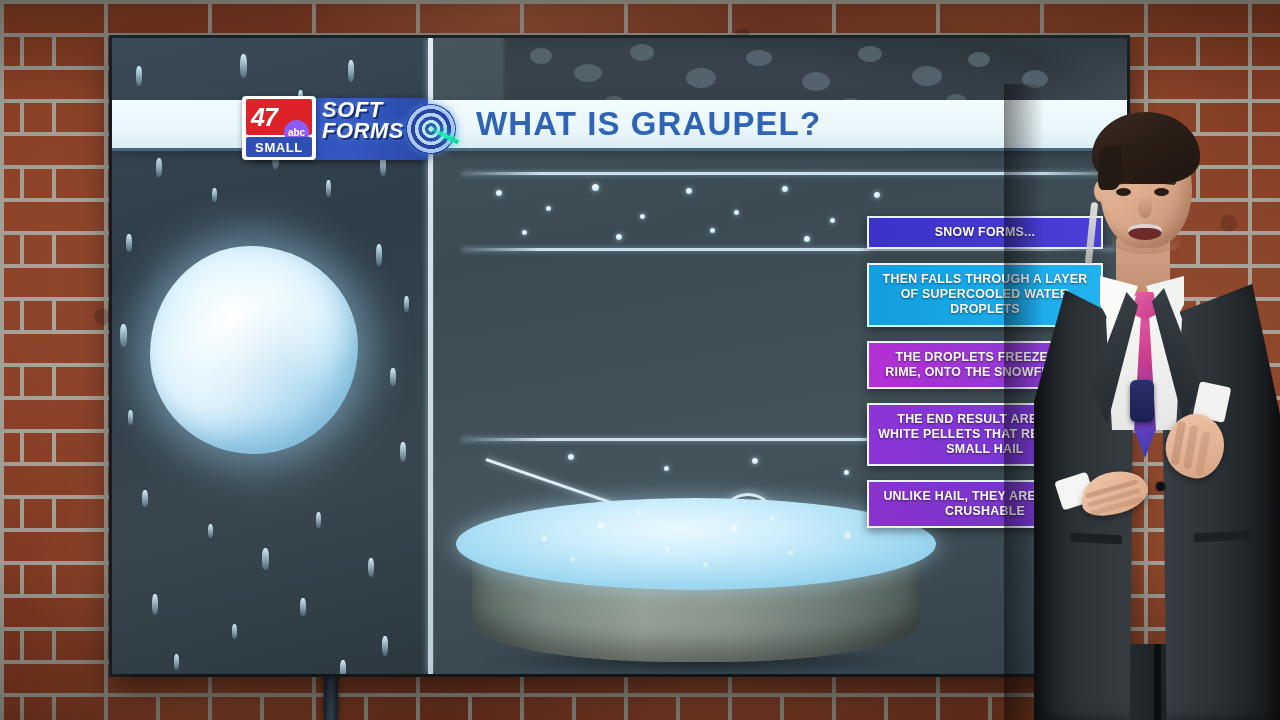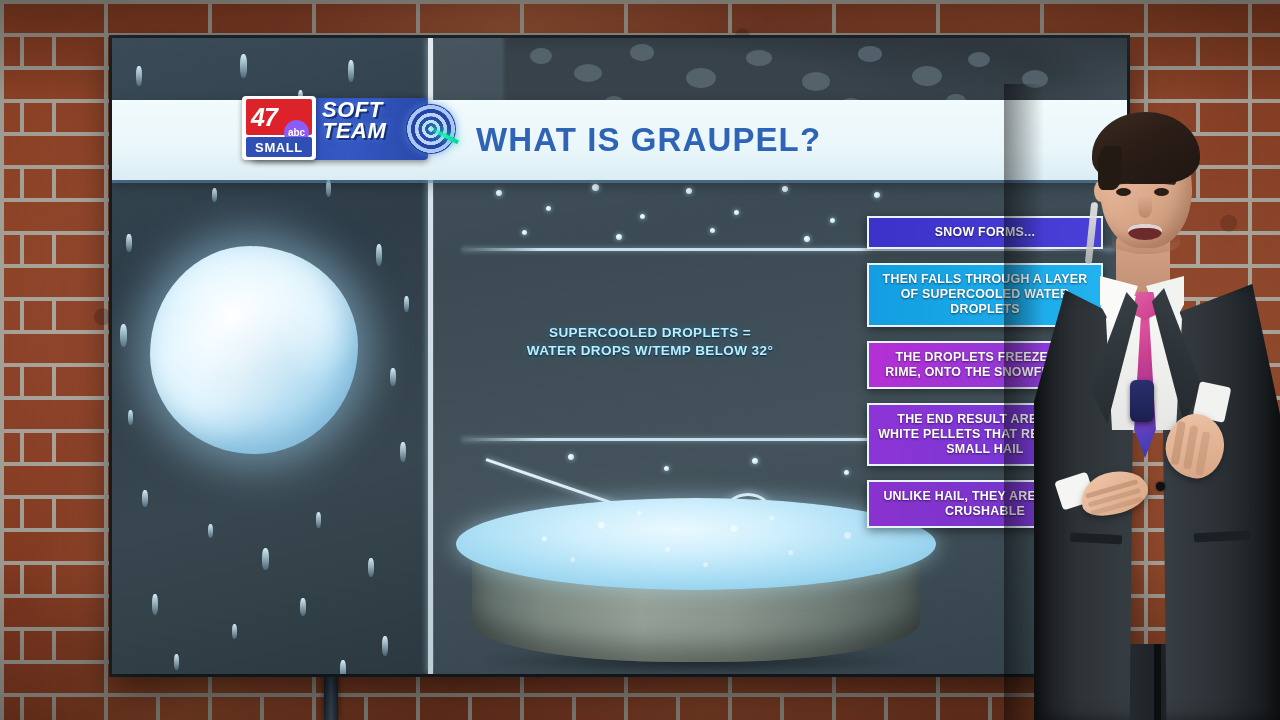--- a/index.html
+++ b/index.html
@@ -206,21 +206,21 @@
     box-shadow:inset 0 -16px 24px rgba(0,0,0,.35);
   }
   .plat-shadow{
     position:absolute; left:28px; top:150px; width:430px; height:26px;
     background:radial-gradient(ellipse at 50% 50%, rgba(0,0,0,.5) 0%, rgba(0,0,0,0) 72%);
     filter:blur(3px);
   }
 
   
   .banner{
-    position:absolute; left:0; top:62px; width:100%; height:80px;
+    position:absolute; left:0; top:62px; width:100%; height:48px;
     background:linear-gradient(to bottom,#f2fbfd 0%,#e9f6fa 62%,#dbedf4 100%);
     box-shadow:0 3px 0 rgba(93,140,180,.55), 0 6px 12px rgba(0,0,0,.28);
   }
   .banner-title{
     position:absolute; left:364px; top:50%; transform:translateY(-50%);
     color:#2f63b5; font-size:33px; font-weight:bold; letter-spacing:1.1px;
     white-space:nowrap;
   }
 
   
@@ -538,24 +538,20 @@
           <div class="drop" style="left:182px; top:196px; width:6px; height:6px;"></div>
           <div class="drop" style="left:276px; top:190px; width:5px; height:5px;"></div>
           <div class="drop" style="left:370px; top:198px; width:6px; height:6px;"></div>
           <div class="drop" style="left:466px; top:188px; width:5px; height:5px;"></div>
           <div class="drop" style="left:134px; top:416px; width:6px; height:6px;"></div>
           <div class="drop" style="left:230px; top:428px; width:5px; height:5px;"></div>
           <div class="drop" style="left:318px; top:420px; width:6px; height:6px;"></div>
           <div class="drop" style="left:410px; top:432px; width:5px; height:5px;"></div>
         </div>
 
-        <div class="annotation">
-          <div>SUPERCOOLED DROPLETS =</div>
-          <div>WATER DROPS W/TEMP BELOW 32°</div>
-        </div>
 
         <div class="leader"></div>
         <div class="magcircle"></div>
 
         <div class="platform">
           <div class="plat-shadow"></div>
           <div class="plat-body"></div>
           <div class="plat-top"></div>
         </div>
       </div>
@@ -566,21 +562,21 @@
 
       <div class="logo">
         <div class="logo-bg"></div>
         <div class="logo-47">
           <div class="l47-red">47</div>
           <div class="l47-abc">abc</div>
           <div class="l47-blue">SMALL</div>
         </div>
         <div class="logo-storm">
           <span>SOFT</span>
-          <span>TEAM</span>
+          <span>FORMS</span>
         </div>
         <div class="radar"></div>
         <div class="radar-sweep"></div>
       </div>
 
       <div class="callouts">
         <div class="callout c1">SNOW FORMS...</div>
         <div class="callout c2">THEN FALLS THROUGH A LAYER OF SUPERCOOLED WATER DROPLETS</div>
         <div class="callout c3">THE DROPLETS FREEZE, OR RIME, ONTO THE SNOWFLAKES</div>
         <div class="callout c4">THE END RESULT ARE TINY, WHITE PELLETS THAT RESEMBLE SMALL HAIL</div>

